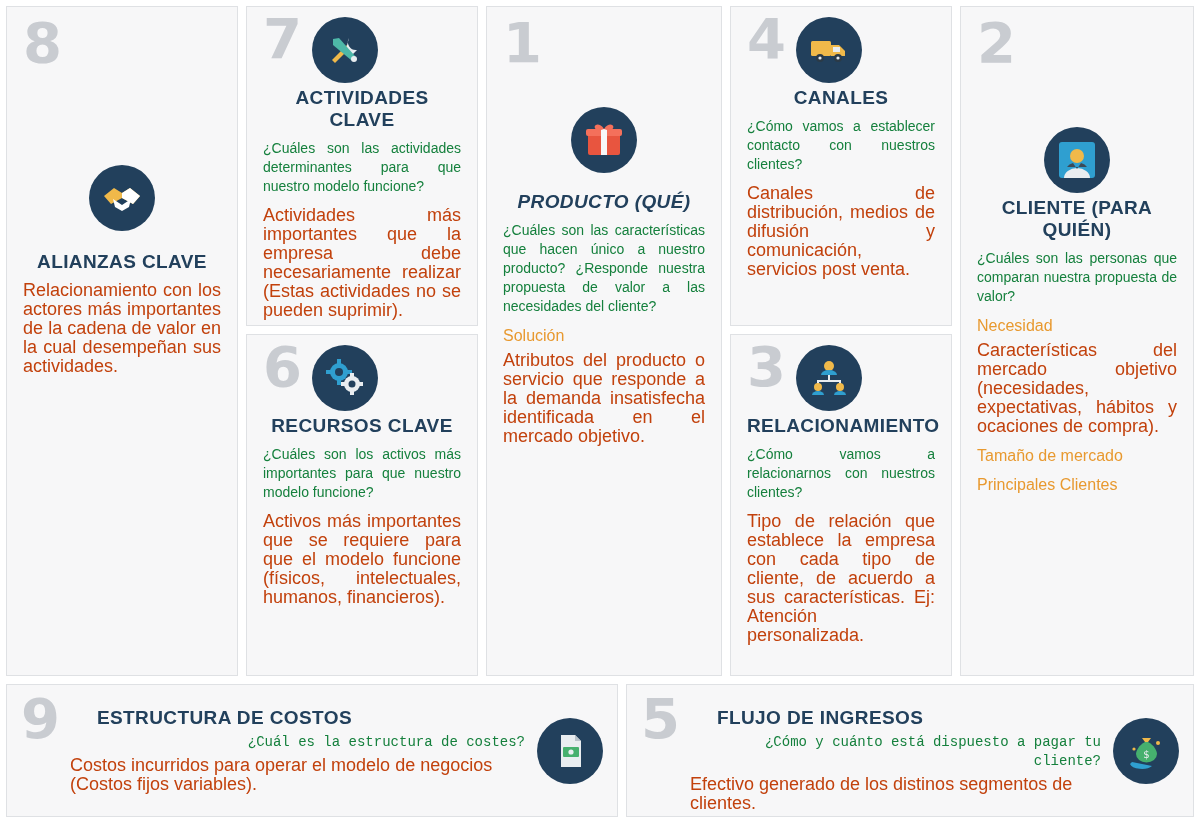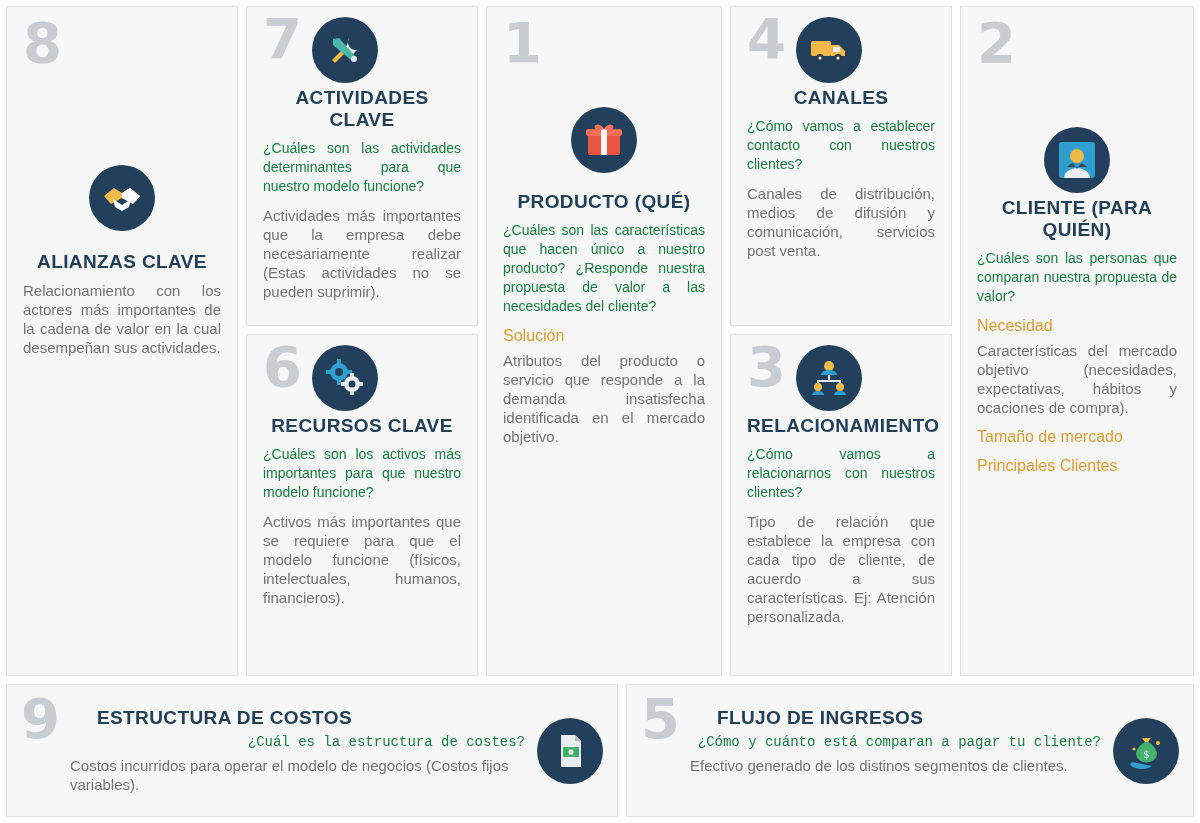--- a/index.html
+++ b/index.html
@@ -44,22 +44,22 @@
   .title.left { text-align: left; padding-left: 27px; }
 
   .q {
     color: #15803d;
     font-size: 14px;
     line-height: 19px;
     text-align: justify;
     margin: 0 0 10px 0;
   }
   .a {
-    color: #737373;
-    font-size: 15px;
+    color: #c2410c;
+    font-size: 18px;
     line-height: 19px;
     text-align: justify;
     margin: 0 0 8px 0;
   }
   .sub {
     color: #e8992f;
     font-size: 16px;
     line-height: 19px;
     margin: 10px 0 6px 0;
   }
@@ -170,21 +170,21 @@
       <div class="circle">
         <svg width="42" height="42" viewBox="0 0 42 42">
           <rect x="5" y="15" width="32" height="21" rx="2" fill="#e8553f"></rect>
           <rect x="3" y="10" width="36" height="7" rx="2" fill="#f4705b"></rect>
           <rect x="18" y="10" width="6" height="26" fill="#f7f7f8"></rect>
           <path d="M21 10 c-6 -9 -14 -2 -6 2 z" fill="#f4705b"></path>
           <path d="M21 10 c6 -9 14 -2 6 2 z" fill="#f4705b"></path>
         </svg>
       </div>
     </div>
-    <div class="title" style="margin-top:18px;">PRODUCTO (QUÉ)</div>
+    <div class="title" style="margin-top:18px;font-style:italic;">PRODUCTO (QUÉ)</div>
     <div class="q">¿Cuáles son las características que hacen único a nuestro producto? ¿Responde nuestra propuesta de valor a las necesidades del cliente?</div>
     <div class="sub">Solución</div>
     <div class="a">Atributos del producto o servicio que responde a la demanda insatisfecha identificada en el mercado objetivo.</div>
   </div>
 
   <div class="card" id="c4">
     <div class="hdr-row">
       <div class="bignum">4</div>
       <div class="circle">
         <svg width="44" height="44" viewBox="0 0 44 44">
@@ -269,21 +269,21 @@
     </div>
   </div>
 
   <div class="card" id="c5">
     <div class="bottom-inner">
       <div class="bottom-num">
         <div class="bignum">5</div>
       </div>
       <div class="bottom-text">
         <div class="title left">FLUJO DE INGRESOS</div>
-        <div class="q">¿Cómo y cuánto está comparan a pagar tu cliente?</div>
+        <div class="q">¿Cómo y cuánto está dispuesto a pagar tu cliente?</div>
         <div class="a">Efectivo generado de los distinos segmentos de clientes.</div>
       </div>
       <div class="bottom-icon">
         <div class="circle">
           <svg width="42" height="42" viewBox="0 0 42 42">
             <path d="M17 8 l3 4 h3 l3 -4 z" fill="#f0b94a"></path>
             <path d="M20 12 h3 c6 3 9 9 9 12 a10 8 0 0 1 -21 0 c0 -3 3 -9 9 -12 z" fill="#46b06e"></path>
             <text x="21.5" y="28" font-size="10" fill="#e9edf0" text-anchor="middle" font-family="DejaVu Sans">$</text>
             <path d="M5 34 a12 6 0 0 0 22 2 l-20 -4 z" fill="#2f9fd0"></path>
             <circle cx="33" cy="13" r="2" fill="#f0b94a"></circle>

